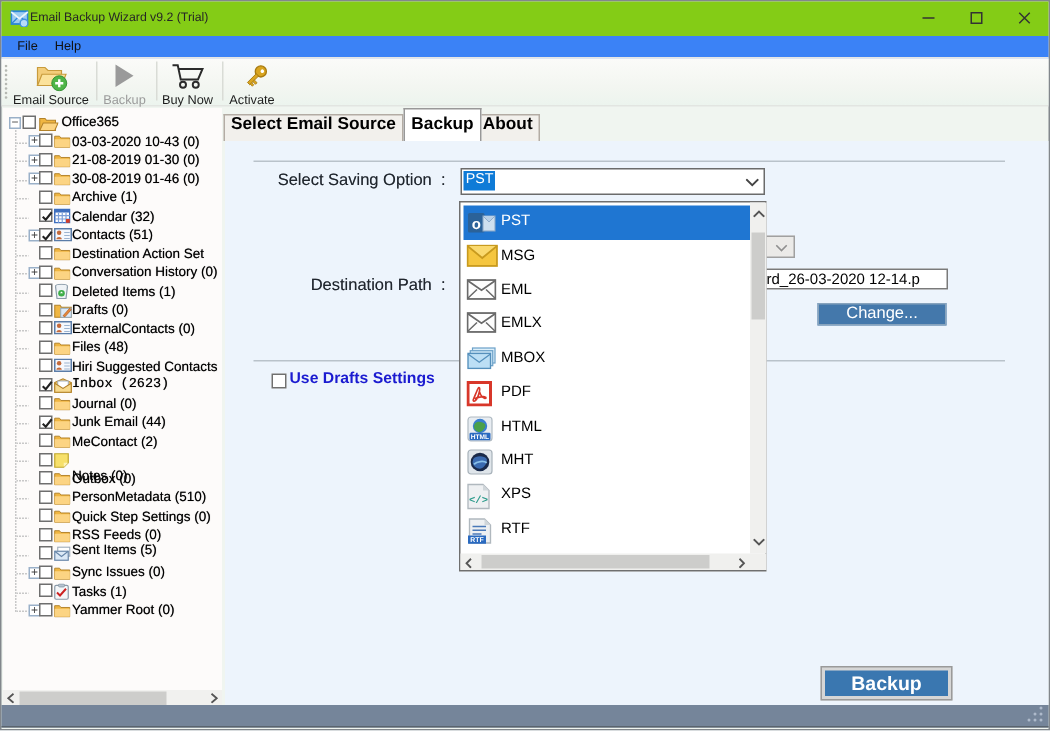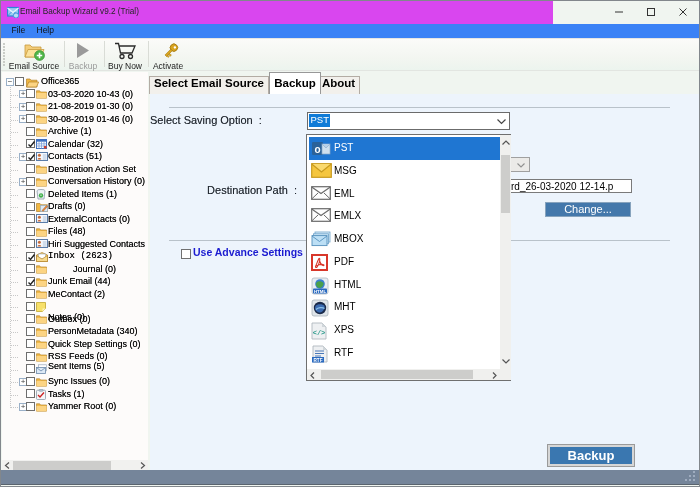--- a/index.html
+++ b/index.html
@@ -2,21 +2,21 @@
 <html><head>
 <meta charset="utf-8">
 <style>
   * { margin:0; padding:0; box-sizing:border-box; }
   svg { display:block; }
   html,body { width:700px; height:487px; overflow:hidden; }
   body { font-family:"Liberation Sans", sans-serif; position:relative; background:#fff; }
   .abs { position:absolute; }
   #win { position:absolute; left:0; top:0; width:700px; height:487px; border:1px solid #82878c; background:#f0f5f0; }
   
-  #titlebar { position:absolute; left:0; top:0; width:552px; height:23px; background:#d946ef; }
+  #titlebar { position:absolute; left:0; top:0; width:698px; height:23px; background:#84cc16; }
   #title-text { position:absolute; left:19px; top:5.5px; font-size:8.2px; color:#262626; }
   
   #menubar { position:absolute; left:0; top:23px; width:698px; height:15px; background:#3b82f6; border-bottom:1px solid #e6e6e4; }
   .menuitem { position:absolute; top:0.5px; font-size:8.5px; color:#111; }
   
   #toolbar { position:absolute; left:0; top:38px; width:698px; height:32px;
              background:linear-gradient(#fbfbf9, #f3f6f1 60%, #ecf4ee); border-bottom:1px solid #e2e5e1; }
   .tbtext { position:absolute; top:22px; font-size:8.5px; color:#1c1c1c; text-align:center; width:100px; white-space:nowrap; }
   .tbsep { position:absolute; top:2px; height:26px; width:1px; background:#d9dcd6; }
   
@@ -285,21 +285,21 @@
       </div>
       <div class="trow" style="left:46px; top:179.1px;font-family:Liberation Mono, monospace;">Inbox (2623)</div>
       <div class="abs" style="left:9px; top:197.6px; width:8px; height:1px; background-image:repeating-linear-gradient(90deg,#c8c8c8 0 1px, transparent 1px 2px);"></div>
       <div class="cb" style="left:24px; top:192.1px;"></div>
       <div class="abs" style="left:34px; top:192.1px;">
         <svg width="11" height="10" viewBox="0 0 12 10">
           <path d="M0.5 1.5 L4 1.5 L5 2.8 L11.5 2.8 L11.5 9.5 L0.5 9.5 Z" fill="#f0b642" stroke="#b3822a" stroke-width="0.7"></path>
           <path d="M0.5 3.8 L11.5 3.8 L11.5 9.5 L0.5 9.5 Z" fill="#fcd483"></path>
         </svg>
       </div>
-      <div class="trow" style="left:36px; top:191.6px;padding-left:35px;">Journal (0)</div>
+      <div class="trow" style="left:46px; top:191.6px;">Journal (0)</div>
       <div class="abs" style="left:9px; top:210.1px; width:8px; height:1px; background-image:repeating-linear-gradient(90deg,#c8c8c8 0 1px, transparent 1px 2px);"></div>
       <div class="cb" style="left:24px; top:204.6px;">
         <svg width="9" height="9" viewBox="0 0 9 9">
           <path d="M1.5 4.5 L3.5 6.5 L7.5 1.5" fill="none" stroke="#222" stroke-width="1.4"></path>
         </svg>
       </div>
       <div class="abs" style="left:34px; top:204.6px;">
         <svg width="11" height="10" viewBox="0 0 12 10">
           <path d="M0.5 1.5 L4 1.5 L5 2.8 L11.5 2.8 L11.5 9.5 L0.5 9.5 Z" fill="#f0b642" stroke="#b3822a" stroke-width="0.7"></path>
           <path d="M0.5 3.8 L11.5 3.8 L11.5 9.5 L0.5 9.5 Z" fill="#fcd483"></path>
@@ -334,21 +334,21 @@
       </div>
       <div class="trow" style="left:46px; top:241.6px;">Outbox (0)</div>
       <div class="abs" style="left:9px; top:260.1px; width:8px; height:1px; background-image:repeating-linear-gradient(90deg,#c8c8c8 0 1px, transparent 1px 2px);"></div>
       <div class="cb" style="left:24px; top:254.60000000000002px;"></div>
       <div class="abs" style="left:34px; top:254.60000000000002px;">
         <svg width="11" height="10" viewBox="0 0 12 10">
           <path d="M0.5 1.5 L4 1.5 L5 2.8 L11.5 2.8 L11.5 9.5 L0.5 9.5 Z" fill="#f0b642" stroke="#b3822a" stroke-width="0.7"></path>
           <path d="M0.5 3.8 L11.5 3.8 L11.5 9.5 L0.5 9.5 Z" fill="#fcd483"></path>
         </svg>
       </div>
-      <div class="trow" style="left:46px; top:254.1px;">PersonMetadata (340)</div>
+      <div class="trow" style="left:46px; top:254.1px;">PersonMetadata (510)</div>
       <div class="abs" style="left:9px; top:272.6px; width:8px; height:1px; background-image:repeating-linear-gradient(90deg,#c8c8c8 0 1px, transparent 1px 2px);"></div>
       <div class="cb" style="left:24px; top:267.1px;"></div>
       <div class="abs" style="left:34px; top:267.1px;">
         <svg width="11" height="10" viewBox="0 0 12 10">
           <path d="M0.5 1.5 L4 1.5 L5 2.8 L11.5 2.8 L11.5 9.5 L0.5 9.5 Z" fill="#f0b642" stroke="#b3822a" stroke-width="0.7"></path>
           <path d="M0.5 3.8 L11.5 3.8 L11.5 9.5 L0.5 9.5 Z" fill="#fcd483"></path>
         </svg>
       </div>
       <div class="trow" style="left:46px; top:266.6px;">Quick Step Settings (0)</div>
       <div class="abs" style="left:9px; top:285.1px; width:8px; height:1px; background-image:repeating-linear-gradient(90deg,#c8c8c8 0 1px, transparent 1px 2px);"></div>
@@ -413,21 +413,21 @@
 
   <div class="tab" style="left:148px; top:75px; width:120px; height:18px; background:#f2f0ec; border:1px solid #b3aca4; border-bottom:none; line-height:13.5px;">Select Email Source</div>
   <div class="tab" style="left:316px; top:75px; width:43px; height:28px; background:#f2f0ec; border:1px solid #b3aca4; border-bottom:none; line-height:13.5px;">About</div>
   <div class="tab" style="left:268px; top:71px; width:52px; height:22px; background:#ffffff; border:1px solid #989898; border-bottom:none; line-height:20px; z-index:3;">Backup</div>
 
   <div id="panel">
 
     <div class="hline" style="left:19px; top:13px; width:501px;"></div>
     <div class="hline" style="left:19px; top:146px; width:501px;"></div>
 
-    <div class="plabel" style="left:0px; top:20px; width:147px; ">Select Saving Option&nbsp; :</div>
+    <div class="plabel" style="left:0px; top:20px; width:147px; text-align:right;">Select Saving Option&nbsp; :</div>
 
     <div class="abs" style="left:157px; top:17.5px; width:203px; height:18px; background:#fff; border:1px solid #6b6b6b;">
       <div class="abs" style="left:1px; top:1.5px; padding:0 1.5px; height:13px; background:#0f7bd7; color:#fff; font-size:9.5px; line-height:12.5px;">PST</div>
       <svg class="abs" style="right:3px; top:6px;" width="9" height="6" viewBox="0 0 9 6">
           <path d="M0.5 0.5 L4.5 4.5 L8.5 0.5" fill="none" stroke="#454545" stroke-width="1.2"></path>
         </svg>
     </div>
 
     <div class="abs" style="left:300px; top:63px; width:80px; height:15px; background:#ebeae8; border:1px solid #a0a0a0;">
       <svg class="abs" style="right:4px; top:5px;" width="8" height="5" viewBox="0 0 8 5">
@@ -437,21 +437,21 @@
 
     <div class="plabel" style="left:0px; top:89.5px; width:147px; text-align:right;">Destination Path&nbsp; :</div>
 
     <div class="abs" style="left:355px; top:85px; width:127px; height:14px; background:#fff; border:1px solid #7a7a7a; overflow:hidden;">
       <div class="abs" style="left:5px; top:1px; font-size:10px; white-space:nowrap;">rd_26-03-2020 12-14.p</div>
     </div>
 
     <div class="abs" style="left:395px; top:108px; width:86px; height:15px; background:#4478ab; border:1px solid #87a3bd; color:#fff; font-size:11px; text-align:center; line-height:12px;">Change...</div>
 
     <div class="abs" style="left:31px; top:155px; width:10px; height:10px; background:#fff; border:1px solid #707070;"></div>
-    <div class="abs" style="left:43px; top:152px; font-size:10.5px; font-weight:bold; color:#1b1bd0;">Use Advance Settings</div>
+    <div class="abs" style="left:43px; top:152px; font-size:10.5px; font-weight:bold; color:#1b1bd0;">Use Drafts Settings</div>
 
     <div class="abs" style="left:397px; top:350px; width:88px; height:23px; background:#d6d6d6; border:1px solid #9a9a9a;">
       <div class="abs" style="left:2px; top:2px; width:82px; height:17px; background:#3a77b0; color:#fff; font-weight:bold; font-size:13px; text-align:center; line-height:17px;">Backup</div>
     </div>
   </div>
 
   <div id="dropdown" class="abs" style="left:305px; top:133px; width:205px; height:247px; background:#fff; border:1px solid #6f6f6f; z-index:5;">
       <div class="abs" style="left:1.5px; top:2px; width:192px; height:22.75px; background:#1f76d2;"></div>
       <div class="abs" style="left:4px; top:5px;">
         <svg width="20" height="17" viewBox="0 0 20 17">

